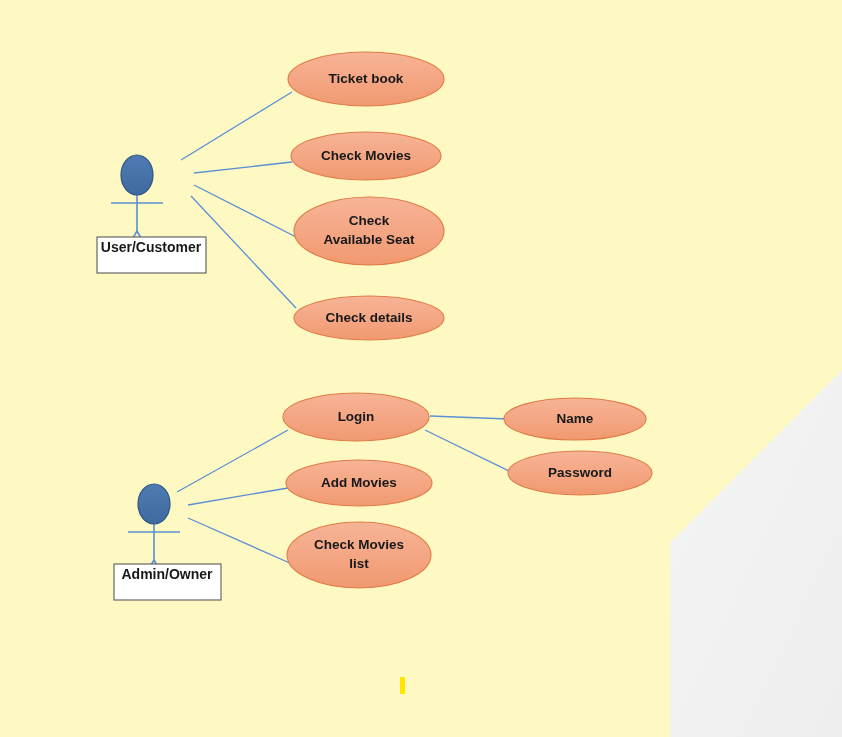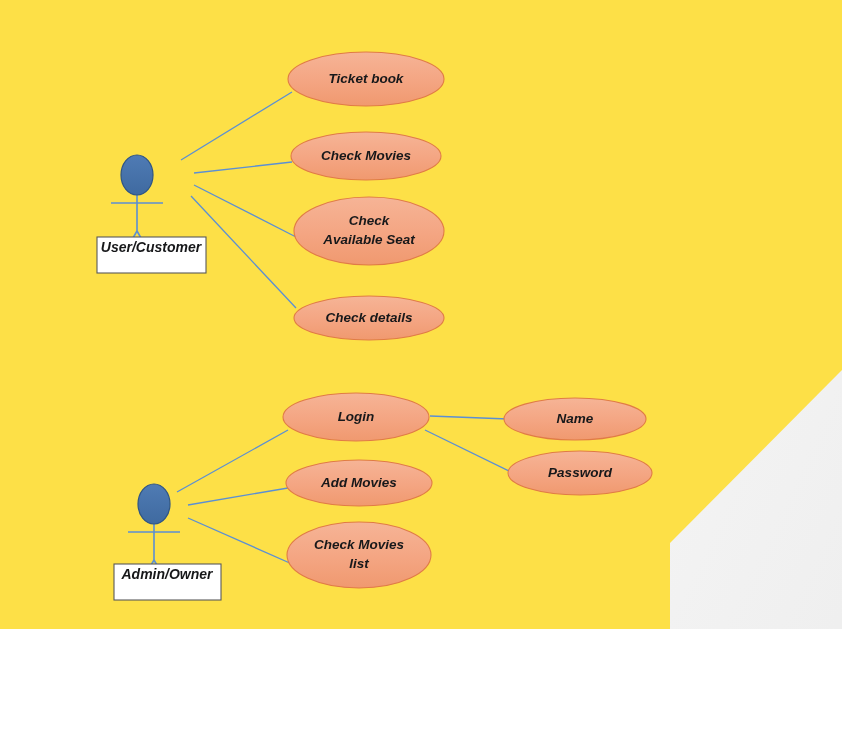--- a/index.html
+++ b/index.html
@@ -6,24 +6,23 @@
     margin: 0;
     padding: 0;
     background: #ffffff;
   }
   body {
     font-family: "Liberation Sans", sans-serif;
   }
   #canvas {
     position: relative;
     width: 842px;
-    height: 629px;
-    background: #fde047;
+    height: 737px;
+    background: #fef9c3;
     overflow: hidden;
-    font-style: italic;
   }
   #diagram-svg {
     position: absolute;
     left: 0;
     top: 0;
     width: 842px;
     height: 737px;
   }
   .usecase-label {
     font-family: "Liberation Sans", sans-serif;

